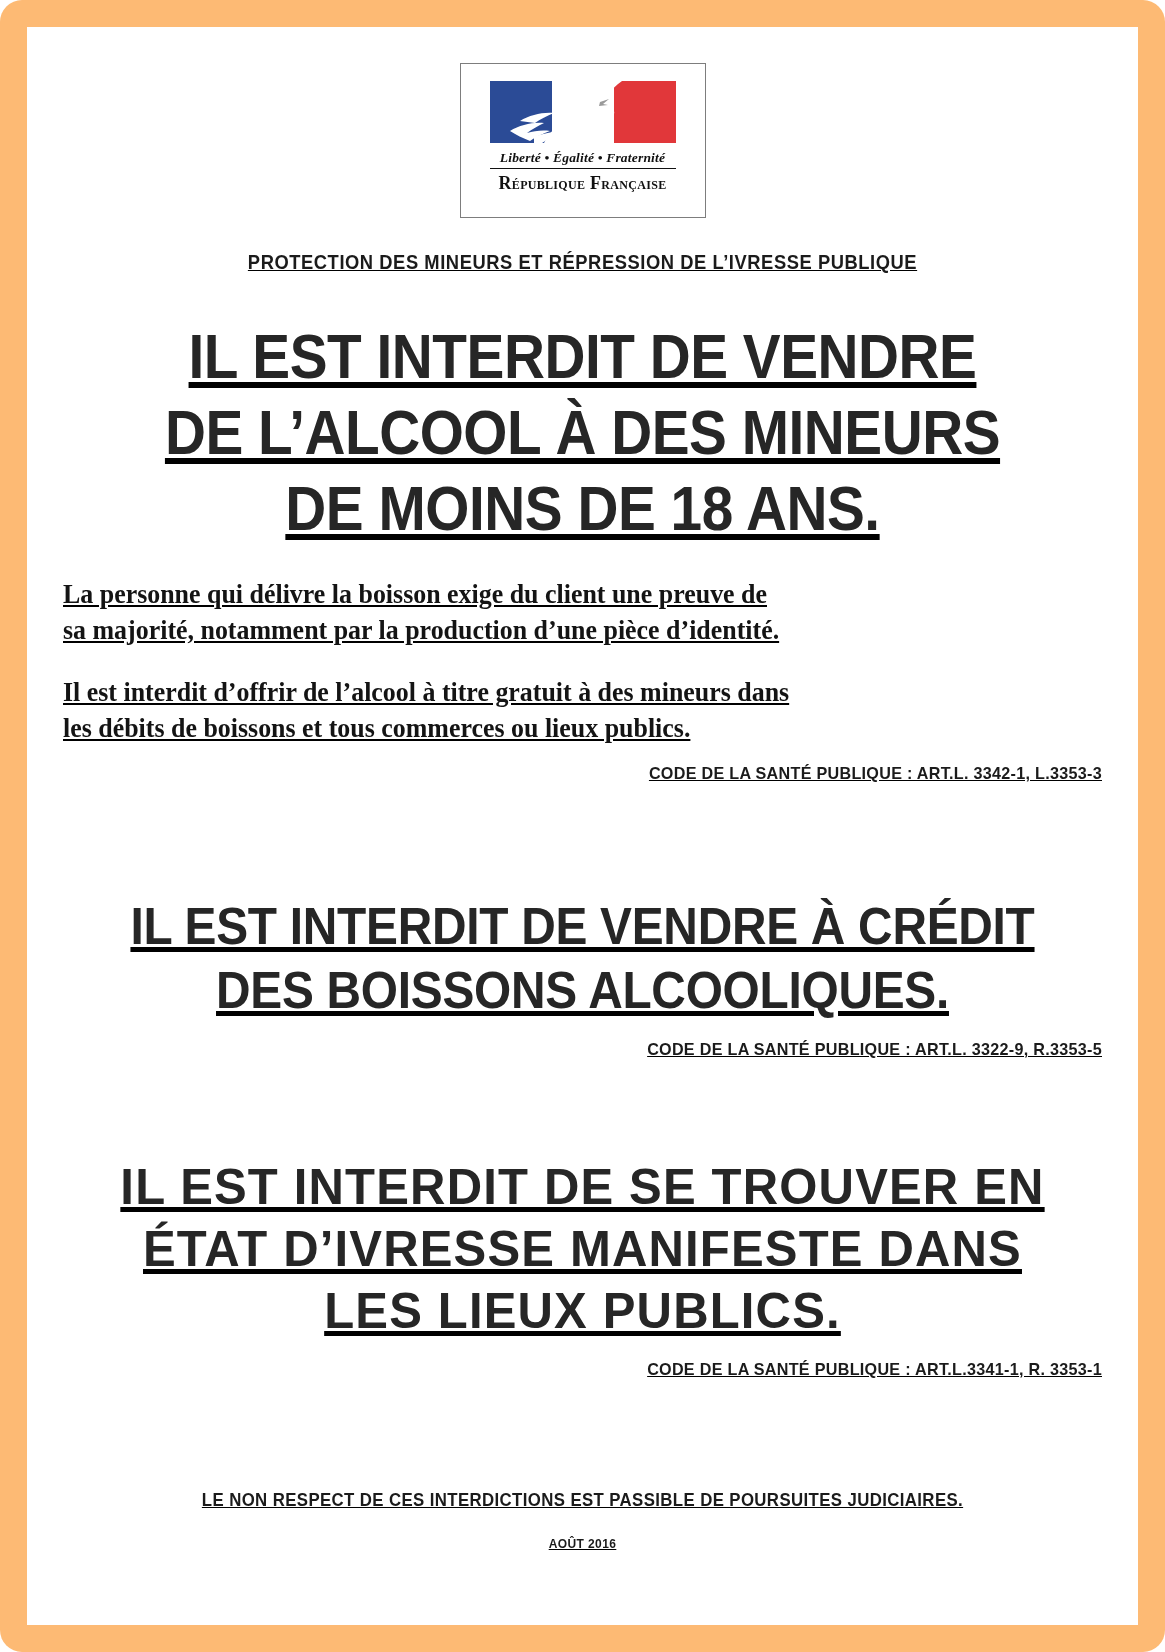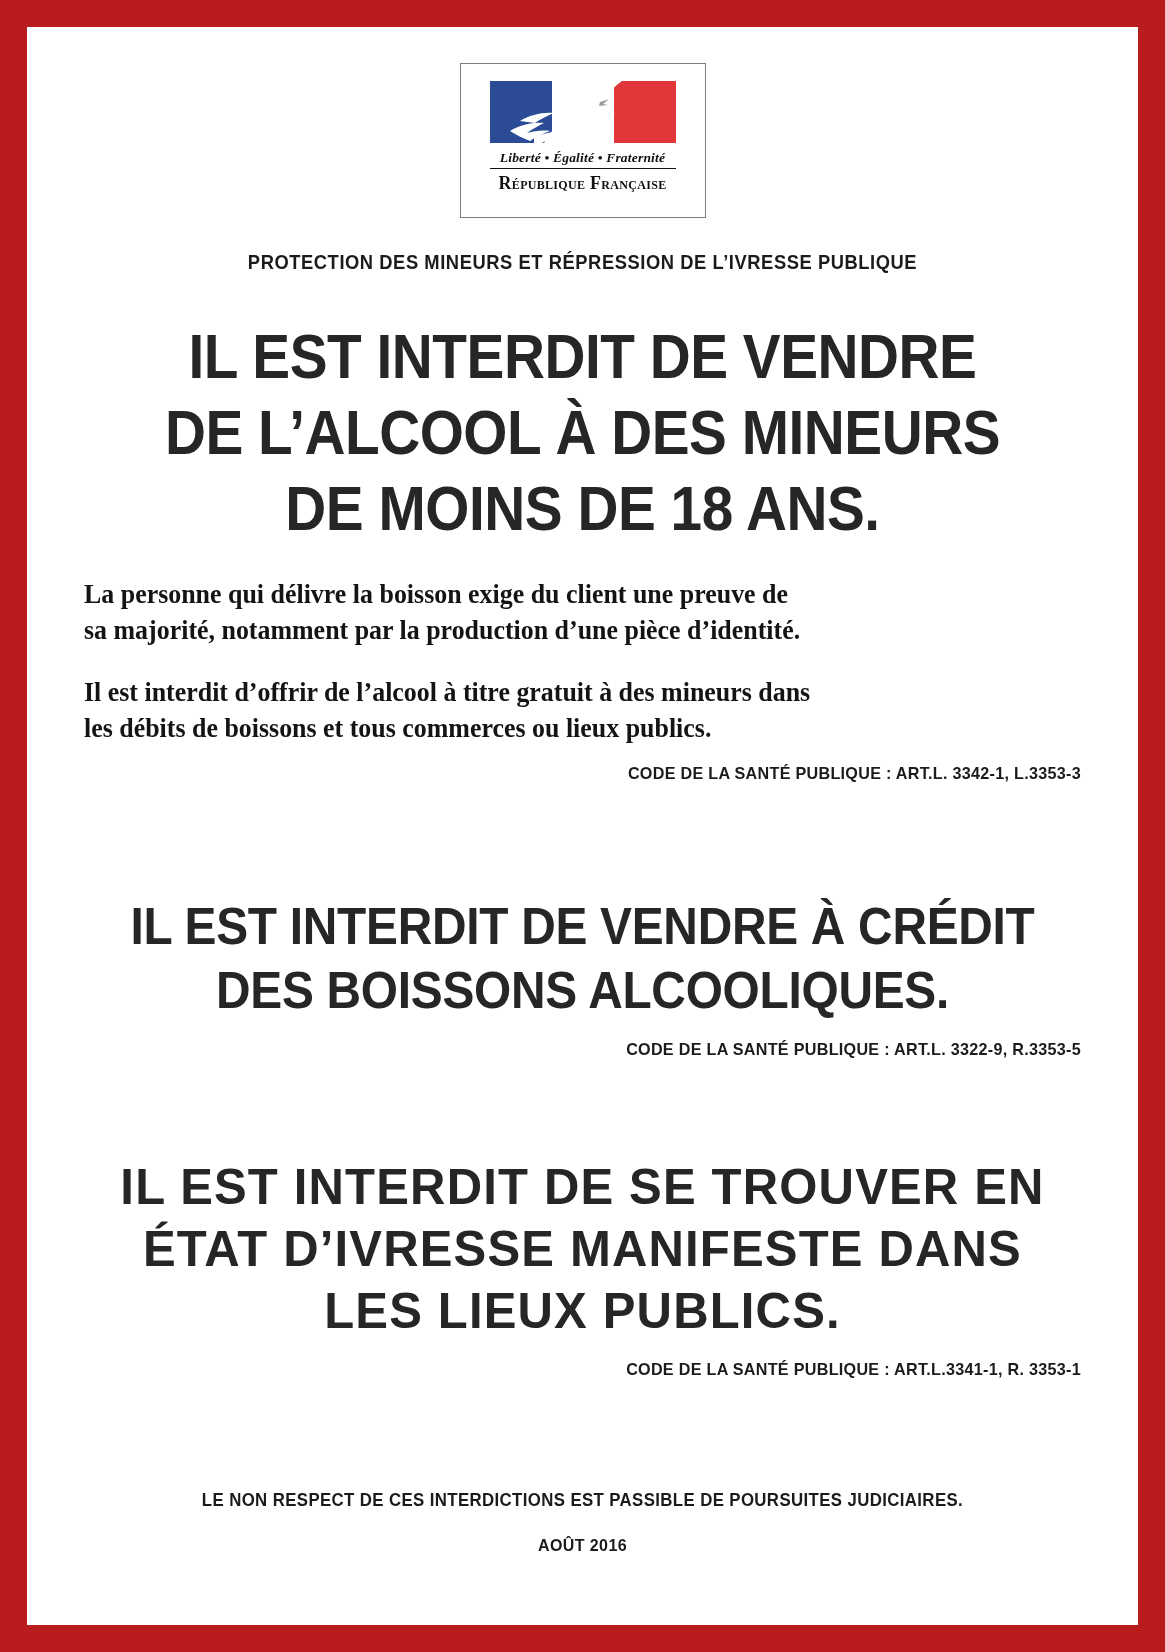--- a/index.html
+++ b/index.html
@@ -13,22 +13,23 @@
     font-family: "Liberation Sans", sans-serif;
     -webkit-font-smoothing: antialiased;
   }
 
   
   #poster {
     position: relative;
     width: 1165px;
     height: 1652px;
     box-sizing: border-box;
-    background: #b91c1c;
+    background: #fdba74;
     overflow: hidden;
+    border-radius: 22px;
   }
   #page {
     position: absolute;
     left: 27px;
     top: 27px;
     right: 27px;
     bottom: 27px;
     background: #ffffff;
     box-sizing: border-box;
   }
@@ -94,22 +95,23 @@
     font-size: 18px;
     letter-spacing: 0.3px;
     color: #111111;
     margin-top: 4px;
     white-space: nowrap;
   }
   .rf .sc { font-size: 12px; }
 
   
   .content {
-    padding: 0 57px;
+    padding: 0 36px;
     box-sizing: border-box;
+    text-decoration: underline;
   }
 
   .eyebrow {
     text-align: center;
     font-family: "Liberation Sans", sans-serif;
     font-weight: bold;
     font-size: 19.5px;
     letter-spacing: 0.6px;
     color: #1b1b1b;
     margin-top: 33px;
@@ -183,21 +185,21 @@
     font-size: 17.5px;
     letter-spacing: 0.4px;
     color: #1b1b1b;
     transform: scaleX(0.96);
     white-space: nowrap;
   }
   .footer-date {
     text-align: center;
     font-family: "Liberation Sans", sans-serif;
     font-weight: bold;
-    font-size: 16px;
+    font-size: 12px;
     letter-spacing: 0.4px;
     color: #1b1b1b;
   }
 
   
   .sp-18 { height: 18px; }
   .sp-26 { height: 26px; }
   .sp-30 { height: 30px; }
   .sp-96 { height: 96px; }
   .sp-110 { height: 110px; }

